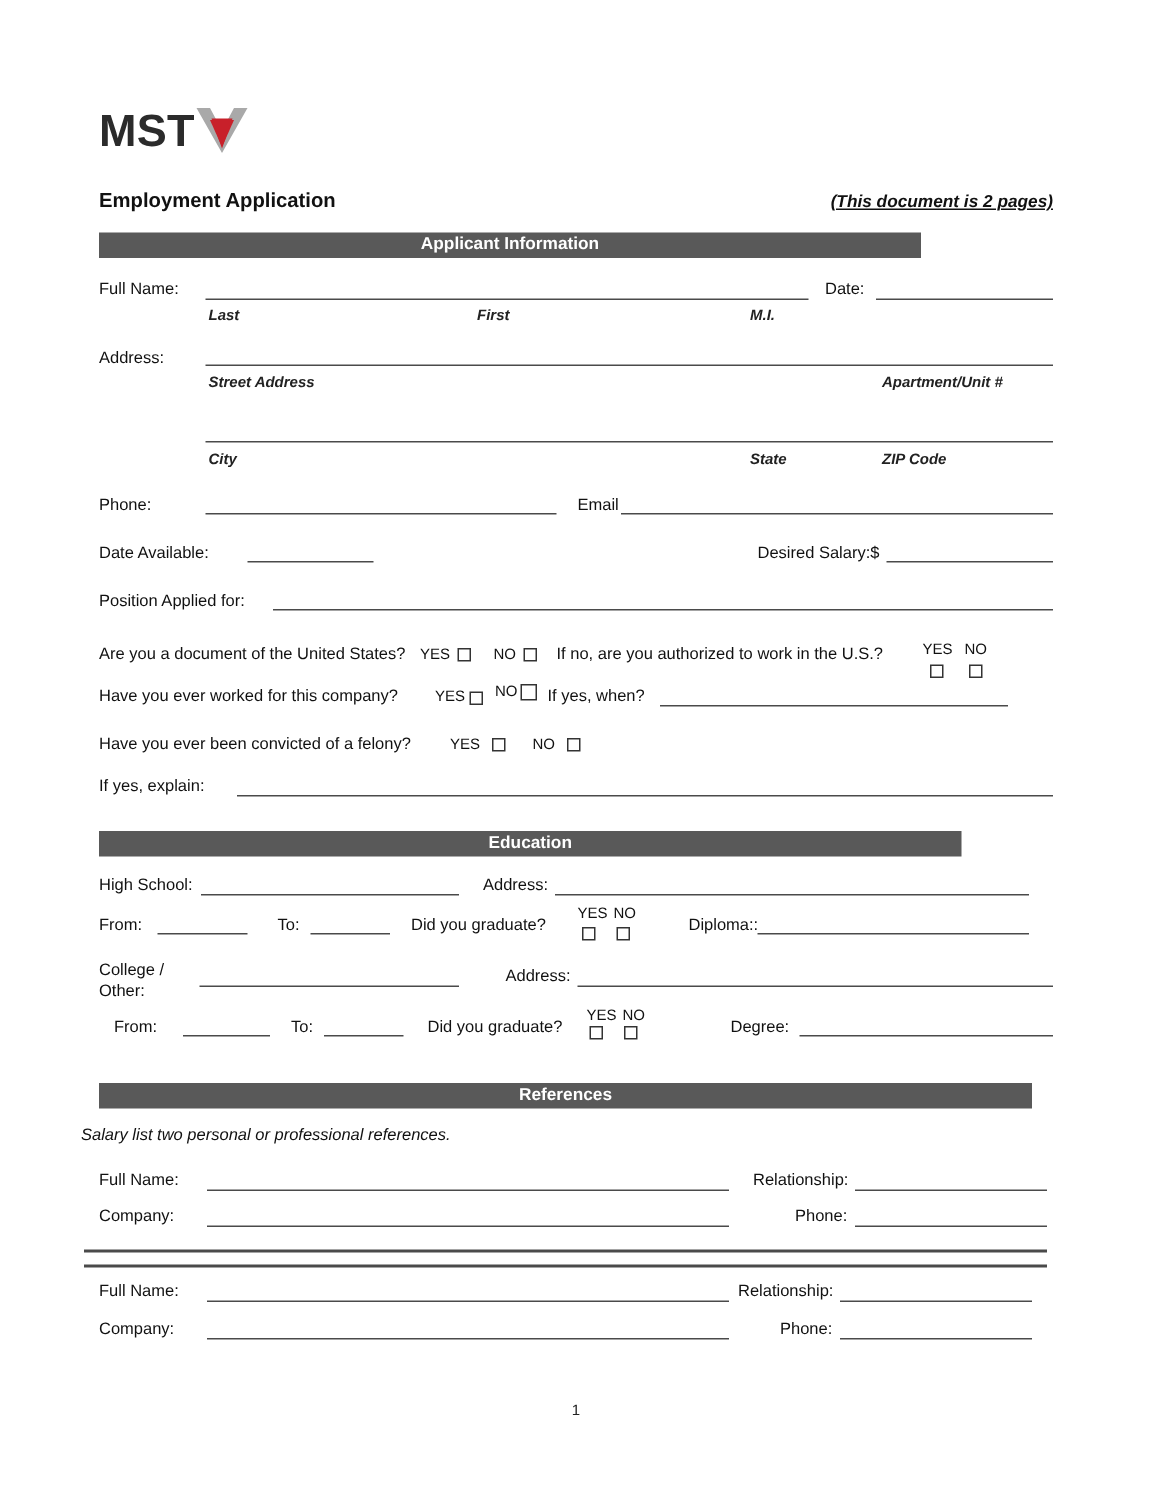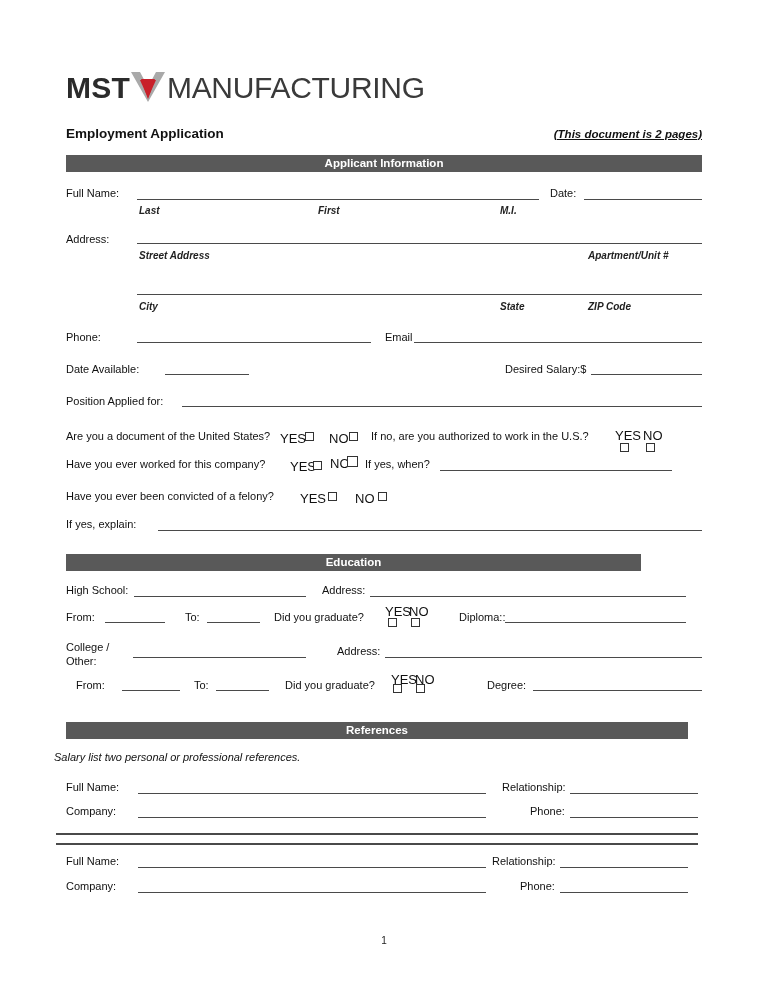--- a/index.html
+++ b/index.html
@@ -101,21 +101,21 @@
   }
   .abs { position: absolute; }
   .cbox {
     display: inline-block;
     width: 9px; height: 9px;
     border: 1px solid #333;
     background: #fff;
     vertical-align: -1px;
   }
   .cbox.big { width: 11px; height: 11px; }
-  .yn { font-size: 13px; color: #111; }
+  .yn { font-size: 10px; color: #111; }
   .note-italic {
     font-size: 11px;
     font-style: italic;
     color: #111;
   }
   .divider {
     position: absolute;
     border-bottom: 2px solid #4a4a4a;
     height: 0;
   }
@@ -134,29 +134,28 @@
 
   <div class="logo-row">
     <span class="logo-mst">MST</span>
     <span class="logo-mark">
       <svg width="40" height="40" viewBox="0 0 40 40" aria-hidden="true">
         <polygon points="3,4 12,4 20,19 28,4 37,4 20,34" fill="#a9a9a9"></polygon>
         <polygon points="12,12 20,12 20,12 28,12 20,30" fill="#c8202a"></polygon>
         <polygon points="13,11 27,11 20,31" fill="#c8202a"></polygon>
       </svg>
     </span>
-    <span class="logo-mfg">MANUFACTURING</span>
   </div>
 
   <div class="title-row">
     <span class="doc-title">Employment Application</span>
     <span class="doc-note">(This document is 2 pages)</span>
   </div>
 
-  <div class="bar" style="left:66px; top:155px; width:636px;">Applicant Information</div>
+  <div class="bar" style="left:66px; top:155px; width:548px;">Applicant Information</div>
 
   <span class="lbl abs" style="left:66px; top:187px;">Full Name:</span>
   <div class="rule" style="left:137px; top:199px; width:402px;"></div>
   <span class="lbl abs" style="left:550px; top:187px;">Date:</span>
   <div class="rule" style="left:584px; top:199px; width:118px;"></div>
 
   <span class="sub abs" style="left:139px; top:205px;">Last</span>
   <span class="sub abs" style="left:318px; top:205px;">First</span>
   <span class="sub abs" style="left:500px; top:205px;">M.I.</span>
 

